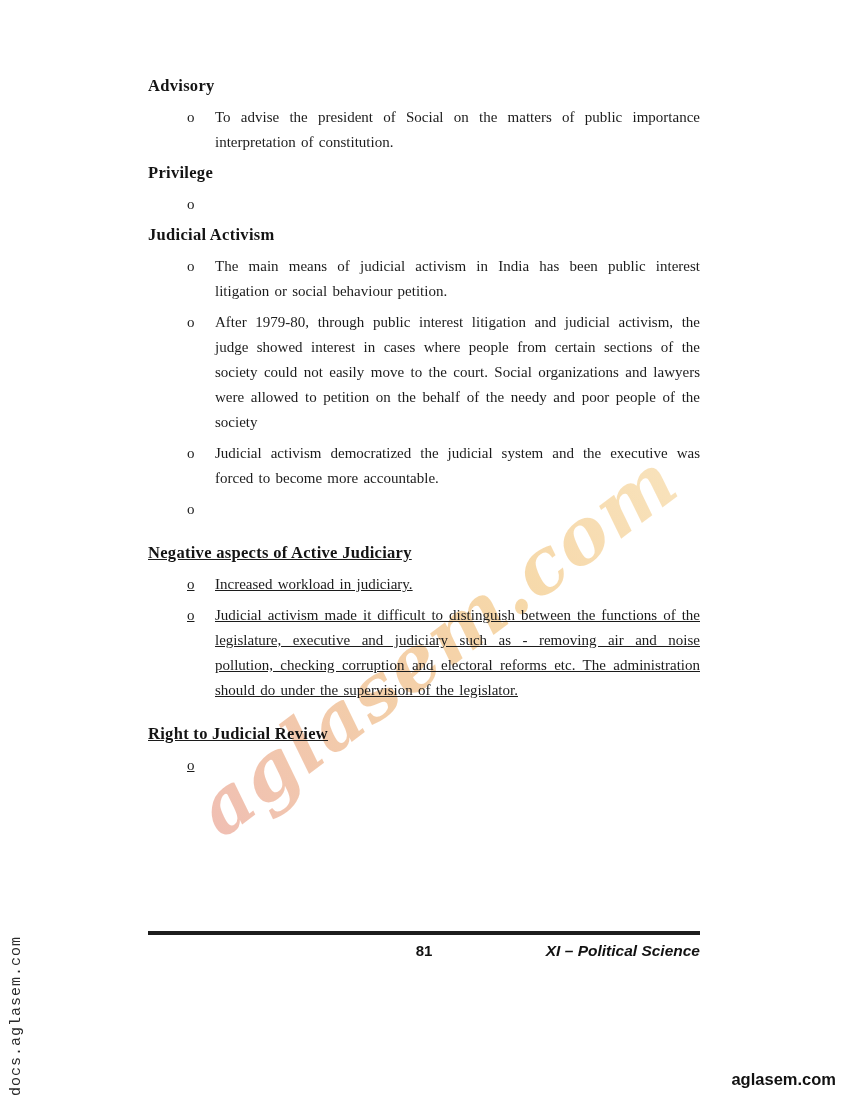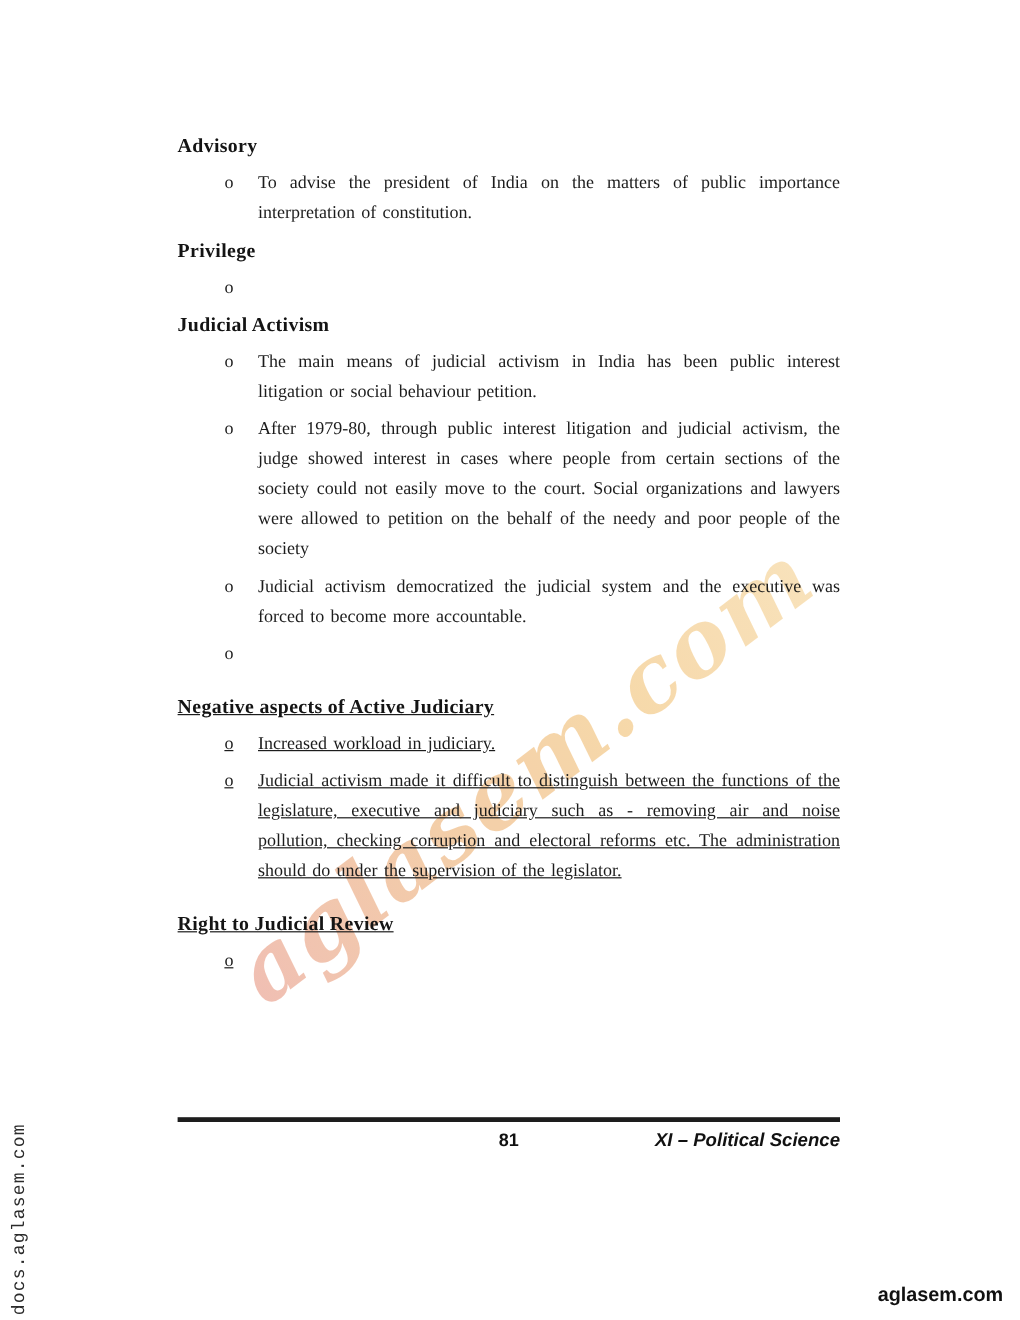--- a/index.html
+++ b/index.html
@@ -32,21 +32,21 @@
     color: transparent;
     opacity: 0.9;
     z-index: 0;
     pointer-events: none;
   }
 
   
   .content {
     position: relative;
     z-index: 1;
-    padding: 110px 150px 0 148px;
+    padding: 74px 150px 0 148px;
     width: 552px;
     box-sizing: content-box;
   }
   .sec h2 {
     margin: 0 0 8px 0;
     font-size: 16.5px;
     line-height: 23px;
     font-weight: bold;
     color: #141414;
     letter-spacing: 0.3px;
@@ -138,21 +138,21 @@
 <div class="page">
 
   <div class="watermark">aglasem.com</div>
 
   <div class="content">
 
     <section class="sec">
       <h2>Advisory</h2>
       <div class="bullet">
         <span class="marker">o</span>
-        <div class="btext">To advise the president of India on the matters of public importance interpretation of constitution.</div>
+        <div class="btext">To advise the president of Social on the matters of public importance interpretation of constitution.</div>
       </div>
     </section>
 
     <section class="sec">
       <h2>Privilege</h2>
       <div class="bullet">
         <span class="marker">o</span>
       </div>
     </section>
 

